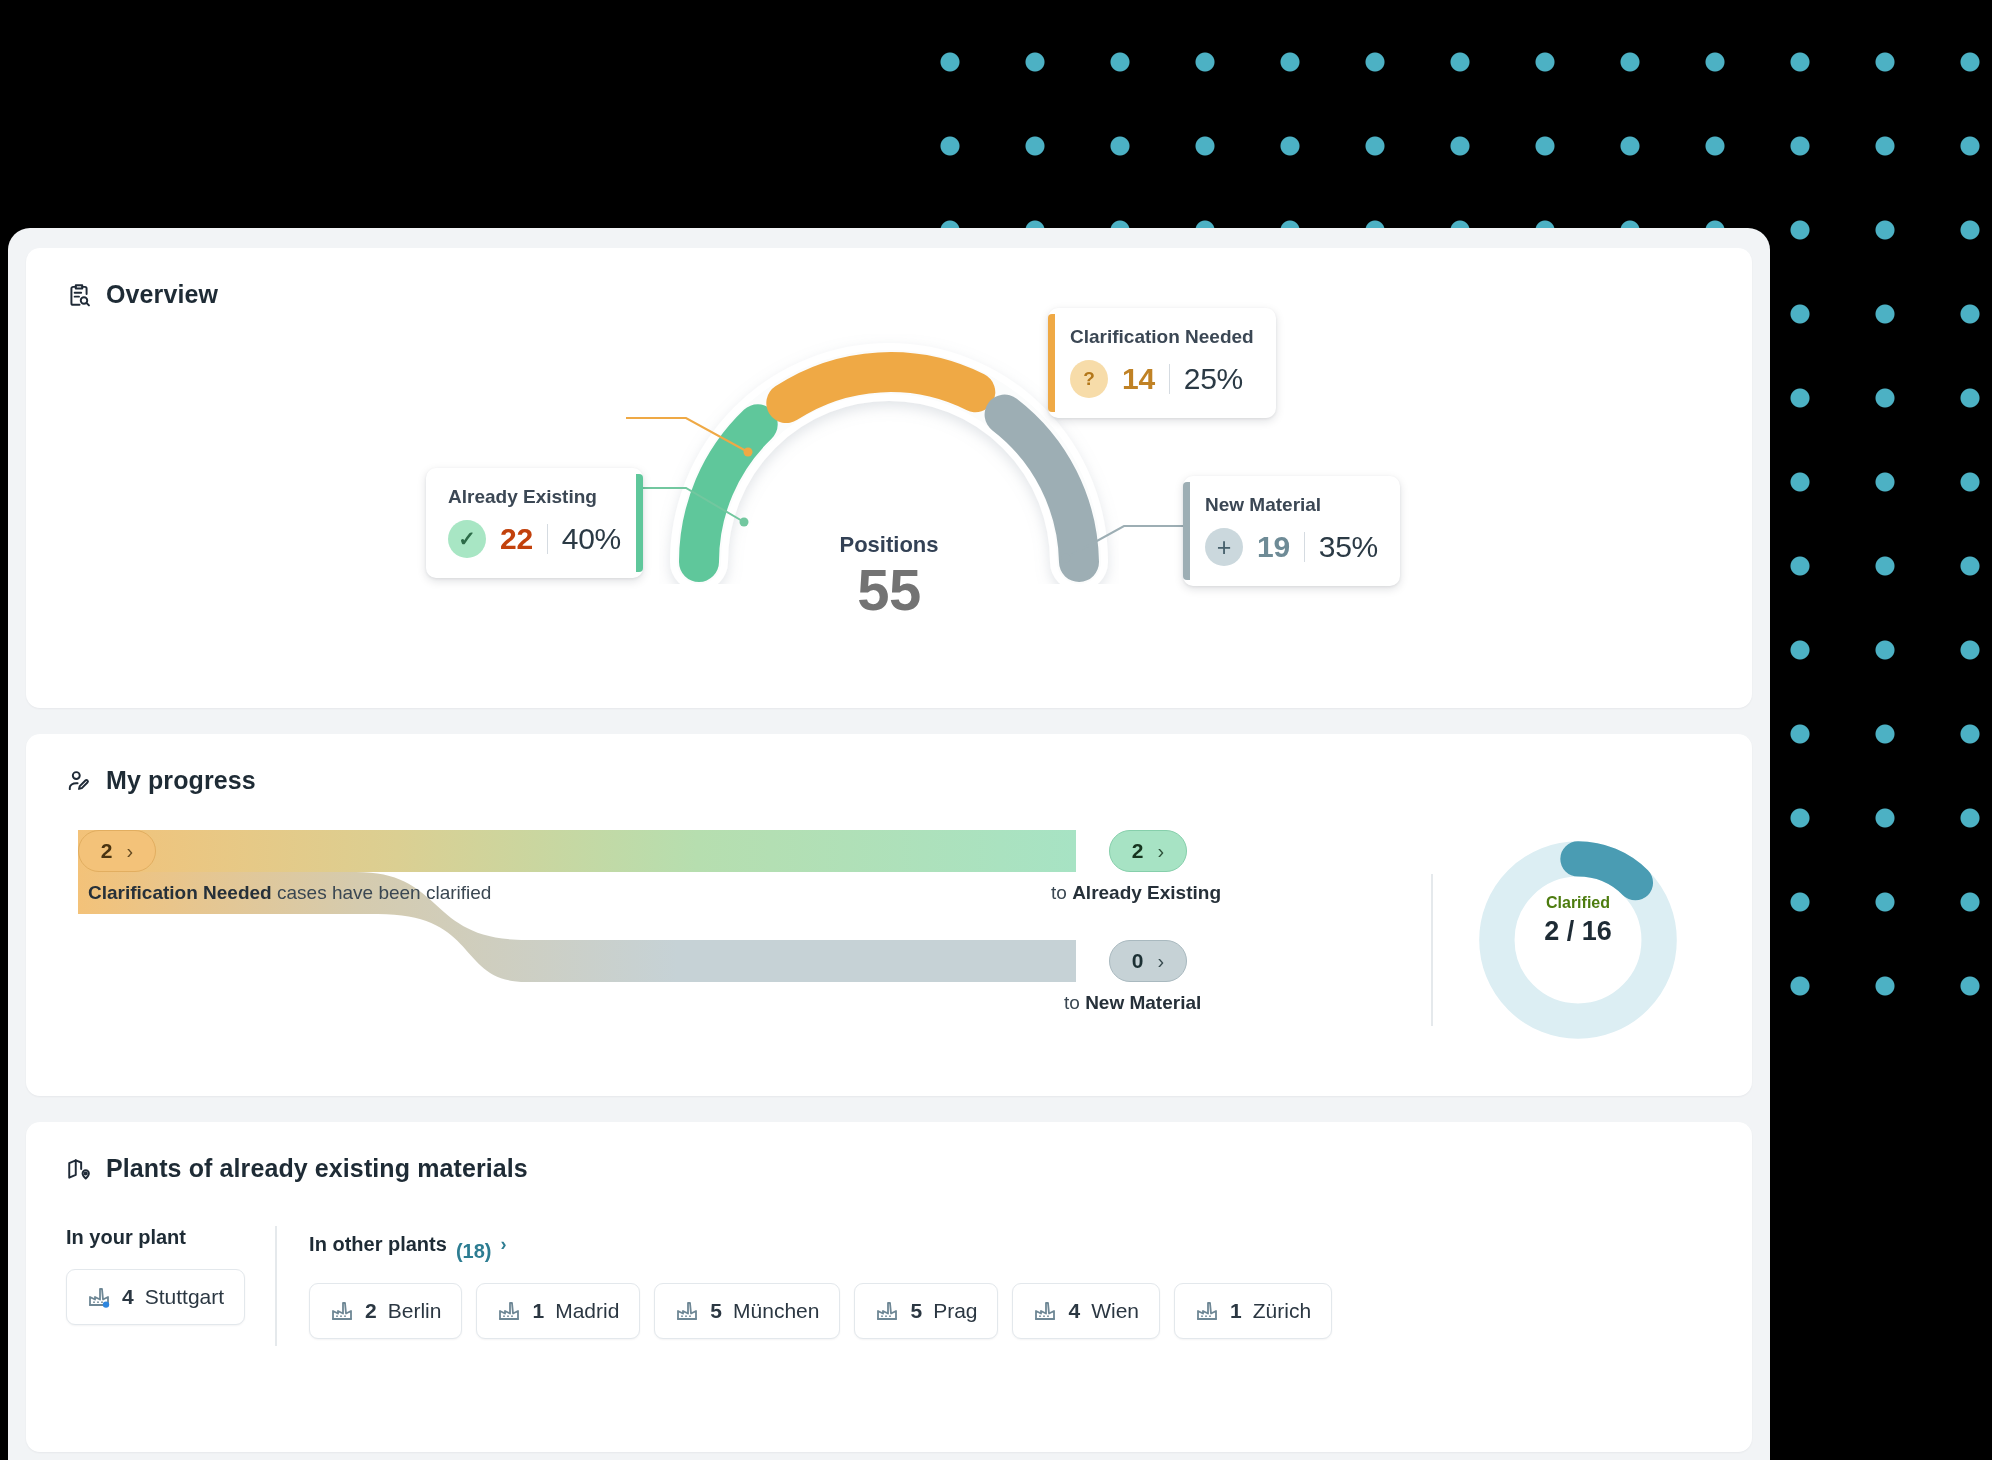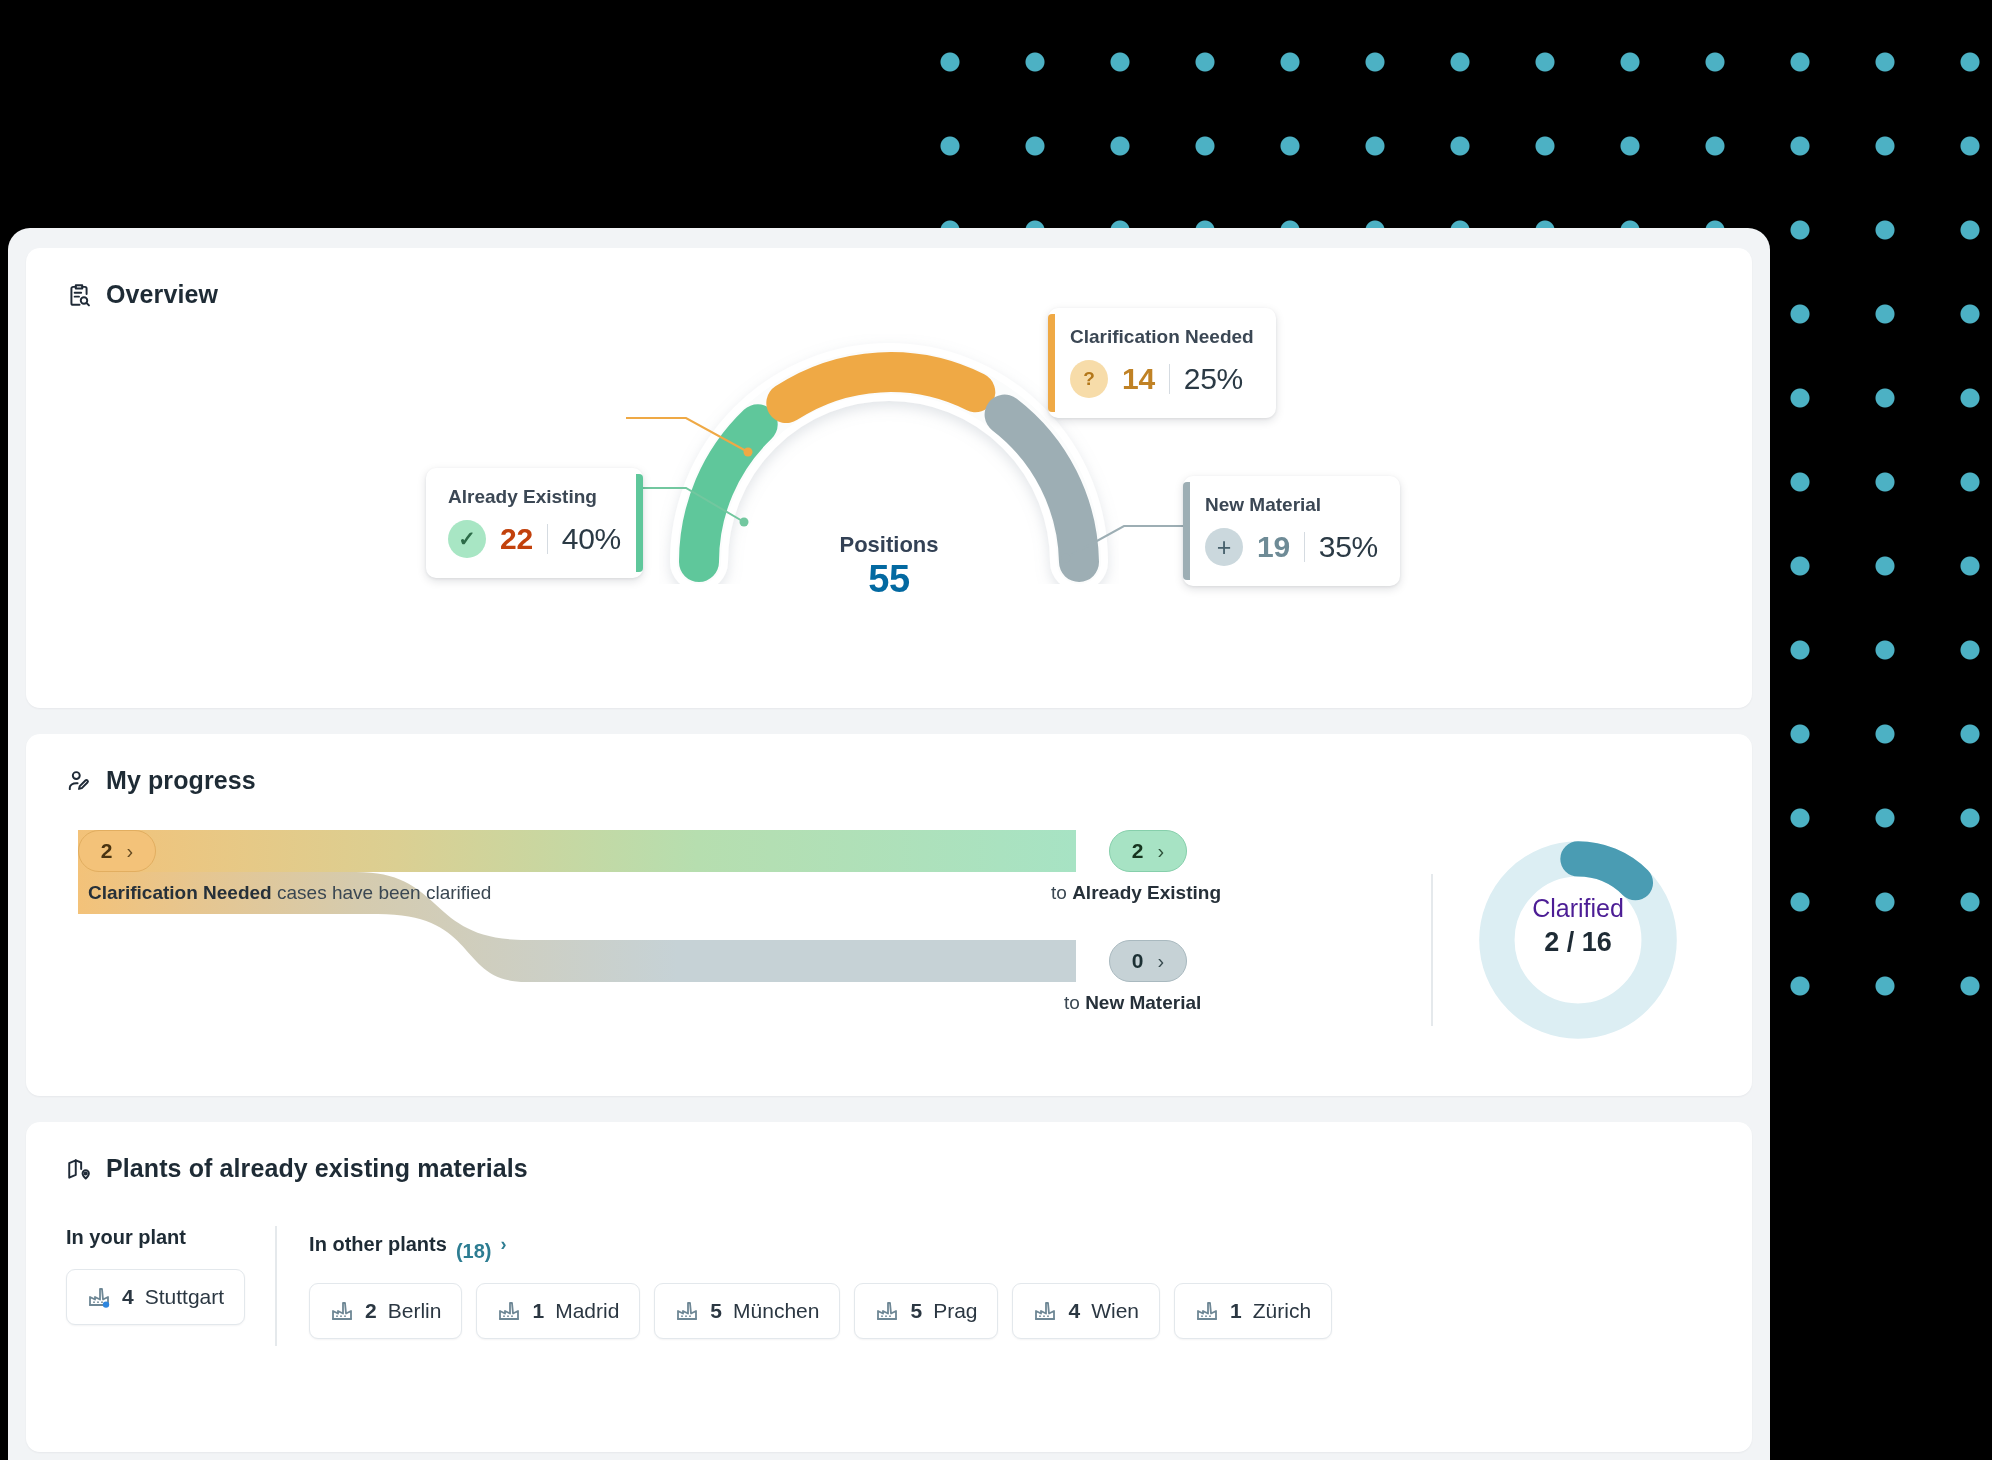--- a/index.html
+++ b/index.html
@@ -53,21 +53,21 @@
   }
 
   
   #gauge-wrap { position: absolute; left: 0; top: 86px; width: 100%; height: 350px; }
   #gauge-svg  { position: absolute; left: 50%; transform: translateX(-50%); top: 0; }
   #gauge-center {
     position: absolute; left: 50%; transform: translateX(-50%);
     top: 198px; text-align: center; width: 300px;
   }
   #gauge-label { font-size: 22px; font-weight: 600; color: #334155; }
-  #gauge-value { font-size: 38px; font-weight: 700; color: #0369a1; line-height: 1.12; letter-spacing: -.5px;}
+  #gauge-value { font-size: 58px; font-weight: 700; color: #737373; line-height: 1.12; letter-spacing: -.5px;}
 
   
   .callout {
     position: absolute;
     background: #fff;
     border-radius: 10px;
     box-shadow: 0 3px 10px rgba(16,24,40,0.13), 0 1px 3px rgba(16,24,40,0.07);
     padding: 18px 22px 20px 22px;
     min-width: 196px;
   }
@@ -108,21 +108,21 @@
   .flow-label b { font-weight: 700; color:#263039; }
 
   #divider {
     position: absolute; left: 1405px; top: 120px;
     width: 2px; height: 152px; background: #E5E9EC;
   }
   #donut { position: absolute; left: 1448px; top: 102px; width: 208px; height: 208px; }
   #donut-center {
     position: absolute; left: 1448px; top: 160px; width: 208px; text-align: center;
   }
-  #donut-label { font-size: 25px; color: #4c1d95; font-weight: 400; }
+  #donut-label { font-size: 16px; color: #4d7c0f; font-weight: 700; }
   #donut-value { font-size: 27px; font-weight: 700; color: #1E2B35; margin-top: 4px; }
 
   
   #plants-body { position: absolute; left: 40px; top: 104px; right: 40px; }
   #plants-cols { display: flex; align-items: flex-start; }
   .pcol-head { font-size: 20px; font-weight: 700; color: #1E2B35; margin-bottom: 20px; display:flex; align-items:center; gap:9px;}
   .pcount { color: #2D7D92; font-weight: 600; margin-top: 14px; }
   .pcount-chev { color: #2D7D92; font-size: 18px; }
   .chips { display: flex; gap: 14px; }
   .chip {

